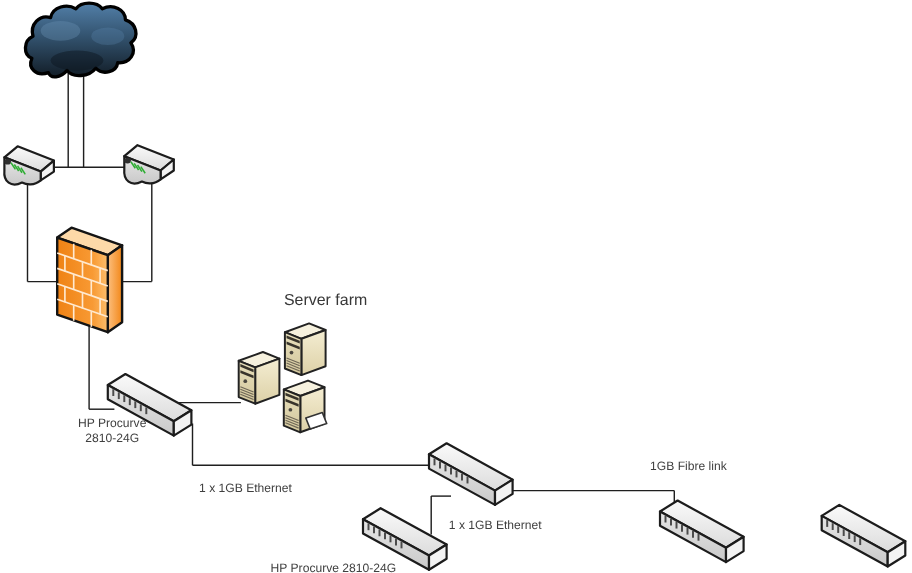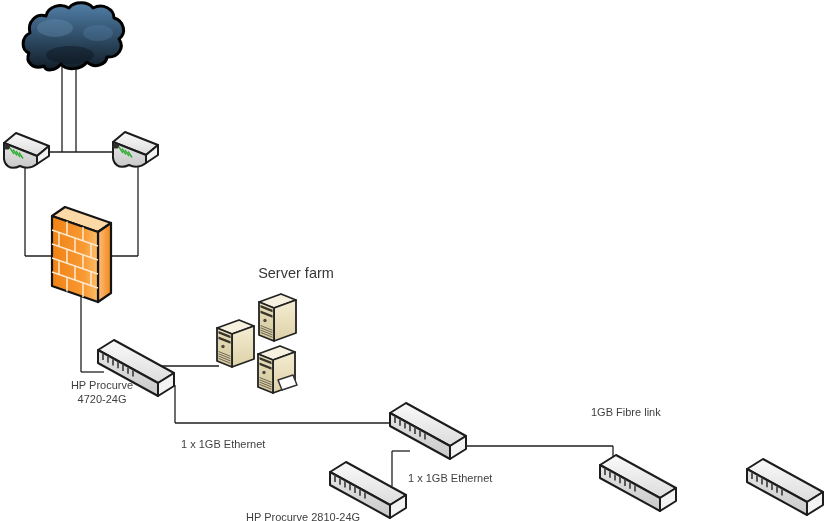--- a/index.html
+++ b/index.html
@@ -158,24 +158,24 @@
   <use href="#server" x="256" y="341"></use>
   <g transform="translate(277,374)">
     <path d="M1,6 L16,1 L20,11 L5,16 Z" fill="#FFFFFF" stroke="#333333" stroke-width="1.5" stroke-linejoin="round"></path>
   </g>
 </svg>
 
 <div class="lbl-title" style="left:250px;top:265px;">Server farm</div>
 
 <div class="lbl lbl-center" style="left:56px;top:378px;">
   <span style="display:block">HP Procurve</span>
-  <span style="display:block">4720-24G</span>
+  <span style="display:block">2810-24G</span>
 </div>
 
 <div class="lbl" style="left:181px;top:438px;">1 x 1GB Ethernet</div>
 
 <div class="lbl" style="left:246px;top:511px;">HP Procurve 2810-24G</div>
 
 <div class="lbl" style="left:408px;top:472px;">1 x 1GB Ethernet</div>
 
-<div class="lbl" style="left:591px;top:406px;">1GB Fibre link</div>
+<div class="lbl" style="left:591px;top:418px;">1GB Fibre link</div>
 
 </div>
 
 </body></html>

